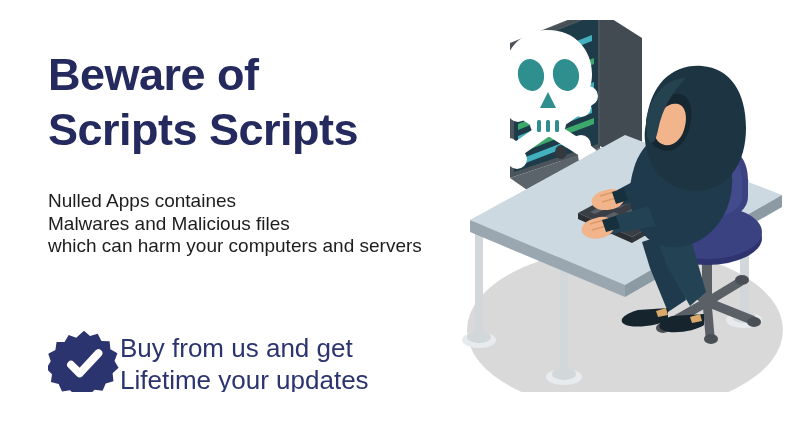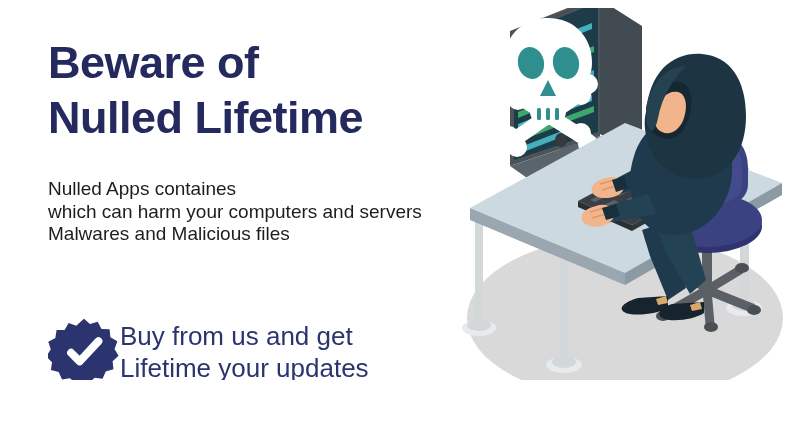--- a/index.html
+++ b/index.html
@@ -9,20 +9,21 @@
   }
   body {
     font-family: "Liberation Sans", sans-serif;
   }
   .banner {
     position: relative;
     width: 800px;
     height: 380px;
     background: #ffffff;
     overflow: hidden;
+    margin-top: 12px;
   }
   .headline {
     color: #242a5e;
     font-size: 45px;
     font-weight: bold;
     line-height: 1.22;
     letter-spacing: -0.5px;
     margin: 0;
   }
   .headline .hl-line {
@@ -82,27 +83,27 @@
     height: 420px;
   }
 </style>
 </head>
 <body>
 
 <div class="banner">
 
   <h1 class="headline" style="position:absolute;left:48px;top:36px;">
     <span class="hl-line">Beware of</span>
-    <span class="hl-line">Nulled Lifetime</span>
+    <span class="hl-line">Scripts Scripts</span>
   </h1>
 
   <div class="bodytext">
     <span class="bt-line">Nulled Apps containes</span>
+    <span class="bt-line">Malwares and Malicious files</span>
     <span class="bt-line">which can harm your computers and servers</span>
-    <span class="bt-line">Malwares and Malicious files</span>
   </div>
 
   <div class="badge-row">
     <svg class="badge-seal" viewBox="0 0 100 100">
       <g fill="#2c3470">
         <path d="M50 2
                  L58.7 9.6 L69.8 6.4 L75.3 16.6 L87 17.1 L88.2 28.7 L98.3 34.5
                  L94.2 45.5 L100 55.5 L91.4 63.3 L92.6 74.9 L81.4 78.1 L76.9 88.8
                  L65.4 87.2 L57 95.3 L47.6 90.5 L38.3 95.6 L29.6 87.8 L18.2 89.7
                  L13.3 79.1 L2.1 76.2 L3.7 64.7 L-4.6 56.6 L1.9 46.1 L-1.7 35.1

